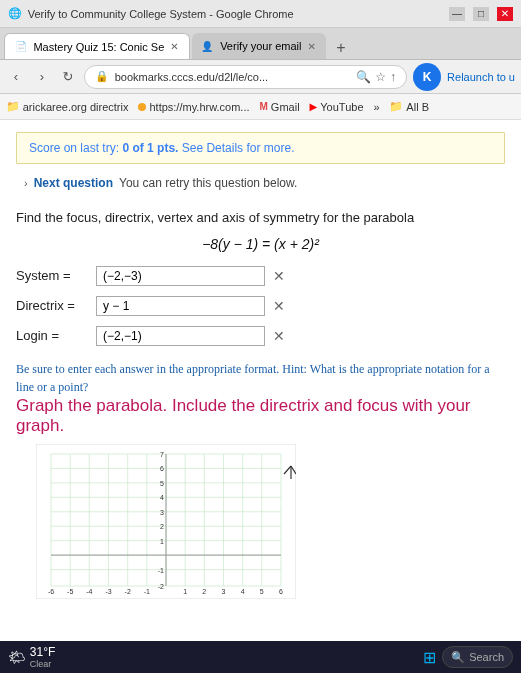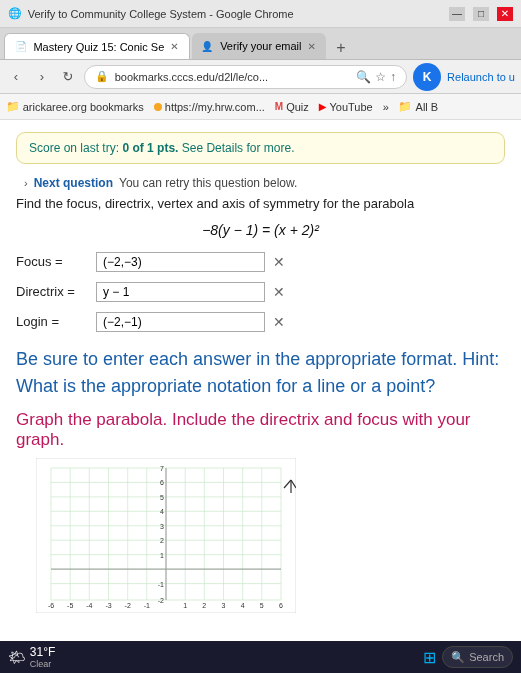--- a/index.html
+++ b/index.html
@@ -178,40 +178,41 @@
       overflow-y: auto;
       padding: 12px 16px;
     }
 
     .score-box {
       border: 1px solid #e0d890;
       background: #fffde7;
       padding: 8px 12px;
       margin-bottom: 8px;
       font-size: 12px;
-      color: #0f766e;
-      border-radius: 9px;
+      color: #3b82f6;
+      border-radius: 1px;
     }
     .score-bold { font-weight: bold; }
 
     .next-question {
       display: flex;
       align-items: center;
       gap: 6px;
       padding: 4px 8px;
       font-size: 12px;
       color: #444;
       cursor: pointer;
     }
     .next-chevron {
       color: #555;
       font-size: 11px;
     }
 
     .question-text {
+      margin-top: 14px;
       font-size: 13px;
       color: #222;
       line-height: 1.5;
       margin-bottom: 8px;
     }
 
     .equation {
       text-align: center;
       font-size: 14px;
       font-style: italic;
@@ -239,24 +240,24 @@
     }
     .answer-x {
       margin-left: 8px;
       color: #666;
       font-size: 14px;
       cursor: pointer;
     }
 
     .hint-text {
       margin-top: 14px;
-      font-size: 18px;
+      font-size: 12px;
       color: #1a5fa8;
       line-height: 1.5;
-      margin-bottom: 10px;
+      font-family: Liberation Serif, serif;
     }
 
     .graph-label {
       font-size: 17px;
       color: #be185d;
       margin-bottom: 8px;
     }
 
     
     .graph-container {
@@ -363,29 +364,29 @@
       <span class="addr-icon">↑</span>
     </div>
   </div>
   <div style="width:28px;height:28px;border-radius:50%;background:#1a73e8;color:white;display:flex;align-items:center;justify-content:center;font-size:12px;font-weight:bold;">K</div>
   <span class="relaunch-btn">Relaunch to u</span>
 </div>
 
 <div class="bookmarks-bar">
   <div class="bookmark-item">
     <span>📁</span>
-    <span>arickaree.org bookmarks</span>
+    <span>arickaree.org directrix</span>
   </div>
   <div class="bookmark-item">
     <span class="bm-dot" style="background:#f5a623;"></span>
     <span>https://my.hrw.com...</span>
   </div>
   <div class="bookmark-item">
     <span style="font-weight:bold;color:#d44;font-size:10px;">M</span>
-    <span>Quiz</span>
+    <span>Gmail</span>
   </div>
   <div class="bookmark-item">
     <span style="color:#ff0000;font-size:10px;">▶</span>
     <span>YouTube</span>
   </div>
   <div class="bookmark-item">
     <span>»</span>
   </div>
   <div class="bookmark-item">
     <span>📁</span>
@@ -409,21 +410,21 @@
 
   <div class="question-text">
     <span>Find the focus, directrix, vertex and axis of symmetry for the parabola</span>
   </div>
 
   <div class="equation">
     <span>−8(y − 1) = (x + 2)²</span>
   </div>
 
   <div class="answer-row">
-    <span class="answer-label">Focus =</span>
+    <span class="answer-label">System =</span>
     <input class="answer-input" type="text" value="(−2,−3)" style="">
     <span class="answer-x">✕</span>
   </div>
 
   <div class="answer-row">
     <span class="answer-label">Directrix =</span>
     <input class="answer-input" type="text" value="y − 1" style="">
     <span class="answer-x">✕</span>
   </div>
 

